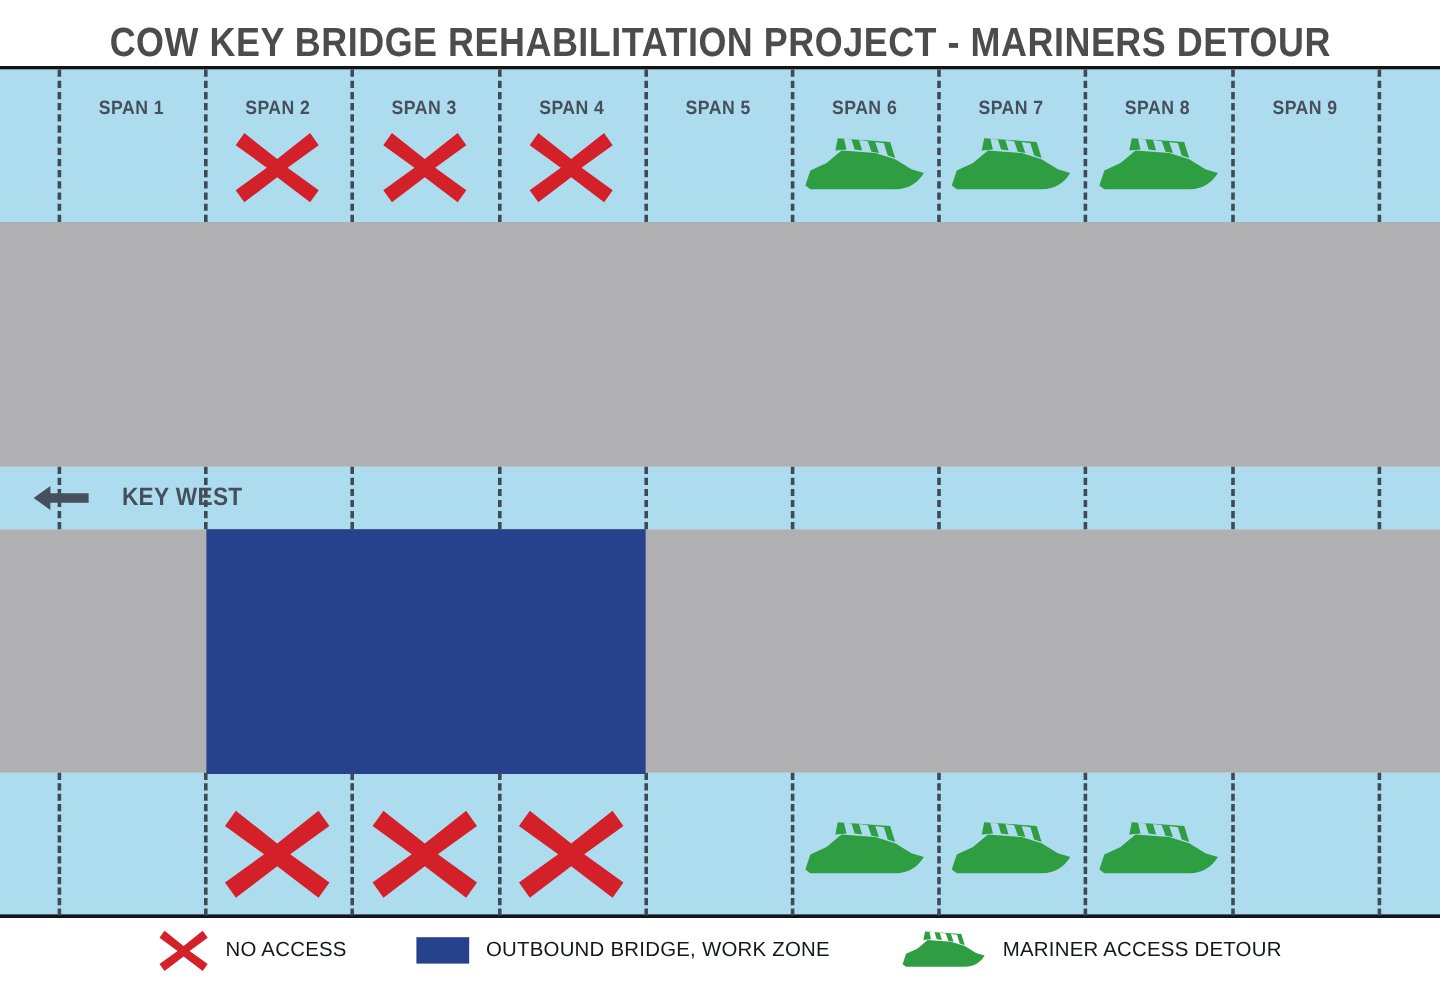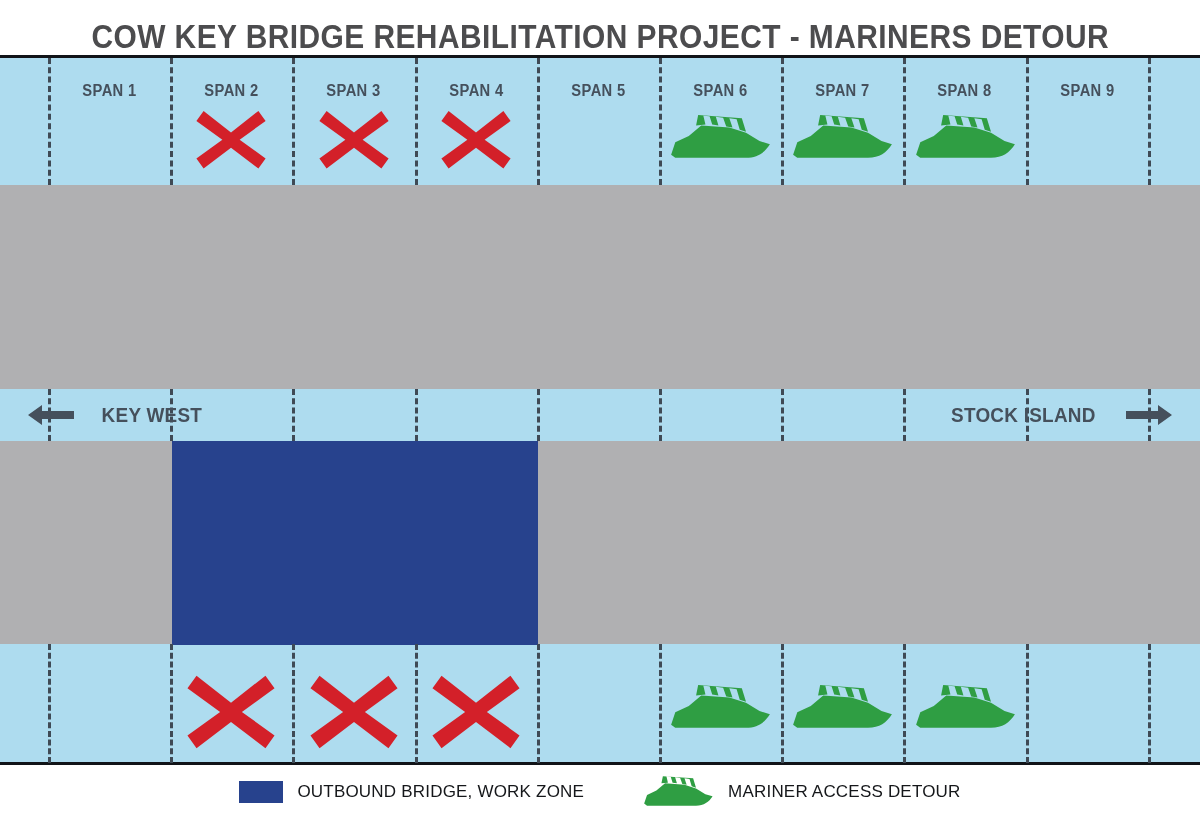--- a/index.html
+++ b/index.html
@@ -272,29 +272,29 @@
       <div class="span-label" style="left: 1025.6px;">SPAN 9</div>
     </div>
 
   <div class="direction" id="direction-west">
     <svg class="arrow-icon" width="46" height="26" viewBox="0 0 46 26">
       <polygon points="0,13 14,3 14,9 46,9 46,17 14,17 14,23" fill="#45505c"></polygon>
     </svg>
     <span class="direction-text">KEY WEST</span>
   </div>
 
-  <div class="direction" id="direction-east">
-    <span class="direction-text">STOCK ISLAND</span>
-    <svg class="arrow-icon" width="46" height="26" viewBox="0 0 46 26">
-      <polygon points="46,13 32,3 32,9 0,9 0,17 32,17 32,23" fill="#45505c"></polygon>
-    </svg>
-  </div>
 
   <div class="legend">
 
+    <div class="legend-item">
+      <svg class="legend-icon" width="42" height="36" viewBox="0 0 100 86">
+        <path d="M12 4 L50 34 L88 4 L98 18 L62 44 L98 70 L88 84 L50 55 L12 84 L2 70 L38 44 L2 18 Z" fill="#d32029"></path>
+      </svg>
+      <span class="legend-text">NO ACCESS</span>
+    </div>
 
     <div class="legend-item">
       <span class="legend-swatch"></span>
       <span class="legend-text">OUTBOUND BRIDGE, WORK ZONE</span>
     </div>
 
     <div class="legend-item">
       <svg class="legend-icon" width="72" height="36" viewBox="0 0 200 100">
         <path d="M10 70 L6 82 L14 88 L150 88 C172 88 186 78 196 62 L176 56
                  L150 40 L118 30 L64 26 L40 46 L14 58 Z" fill="#2f9e43"></path>

